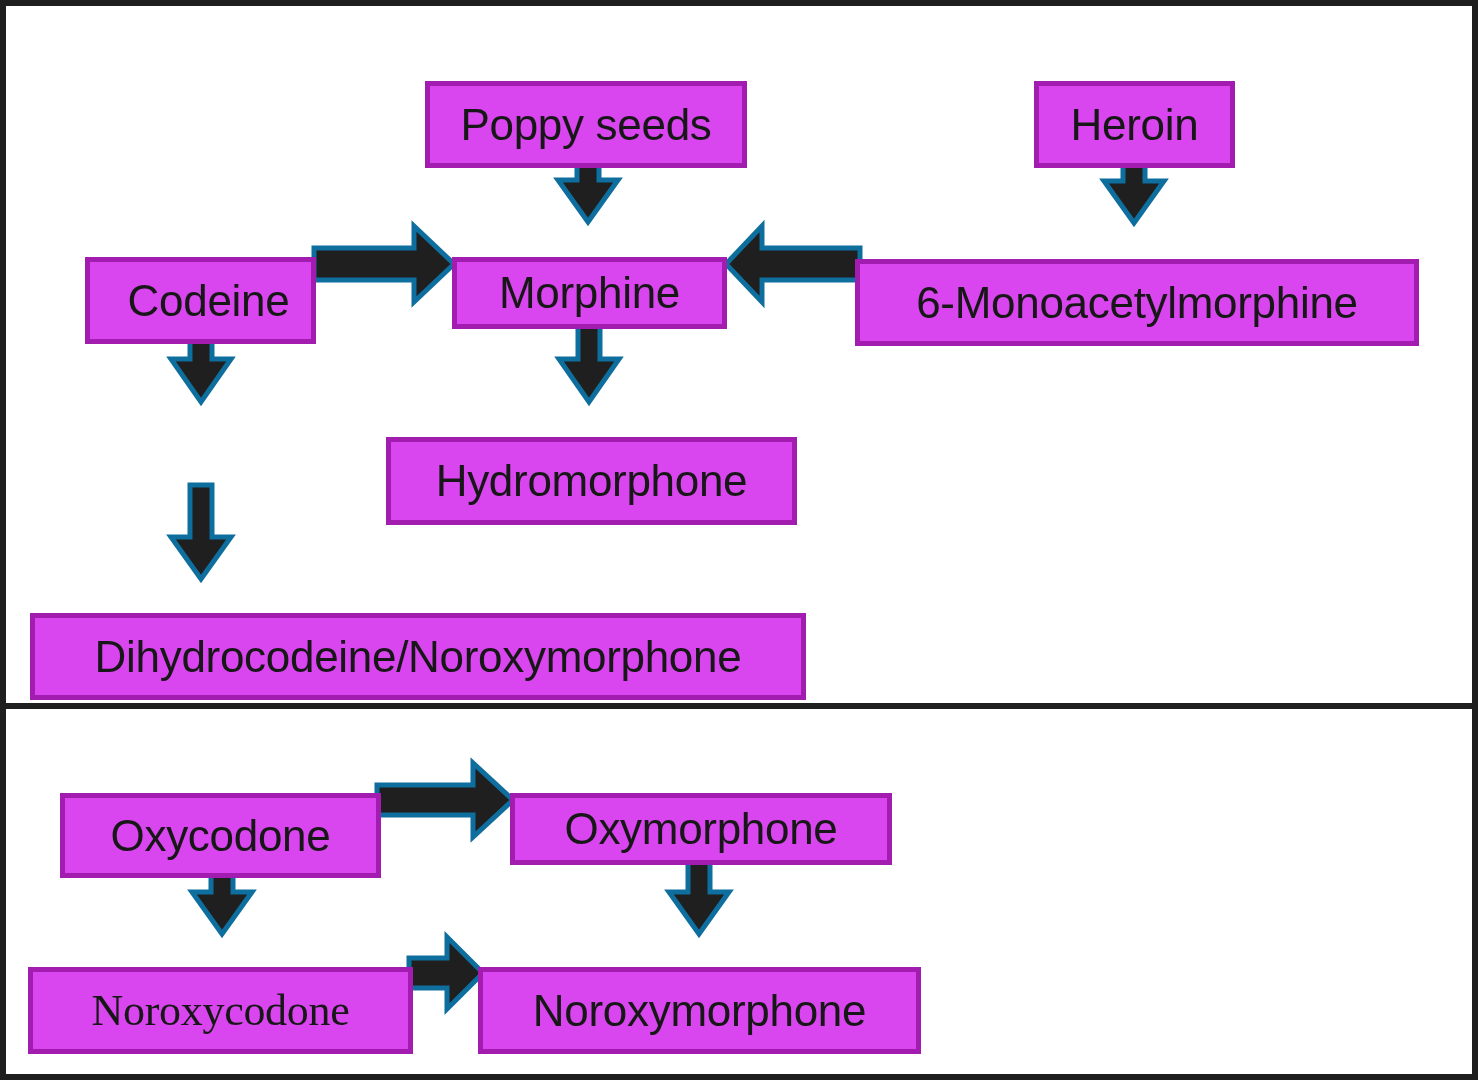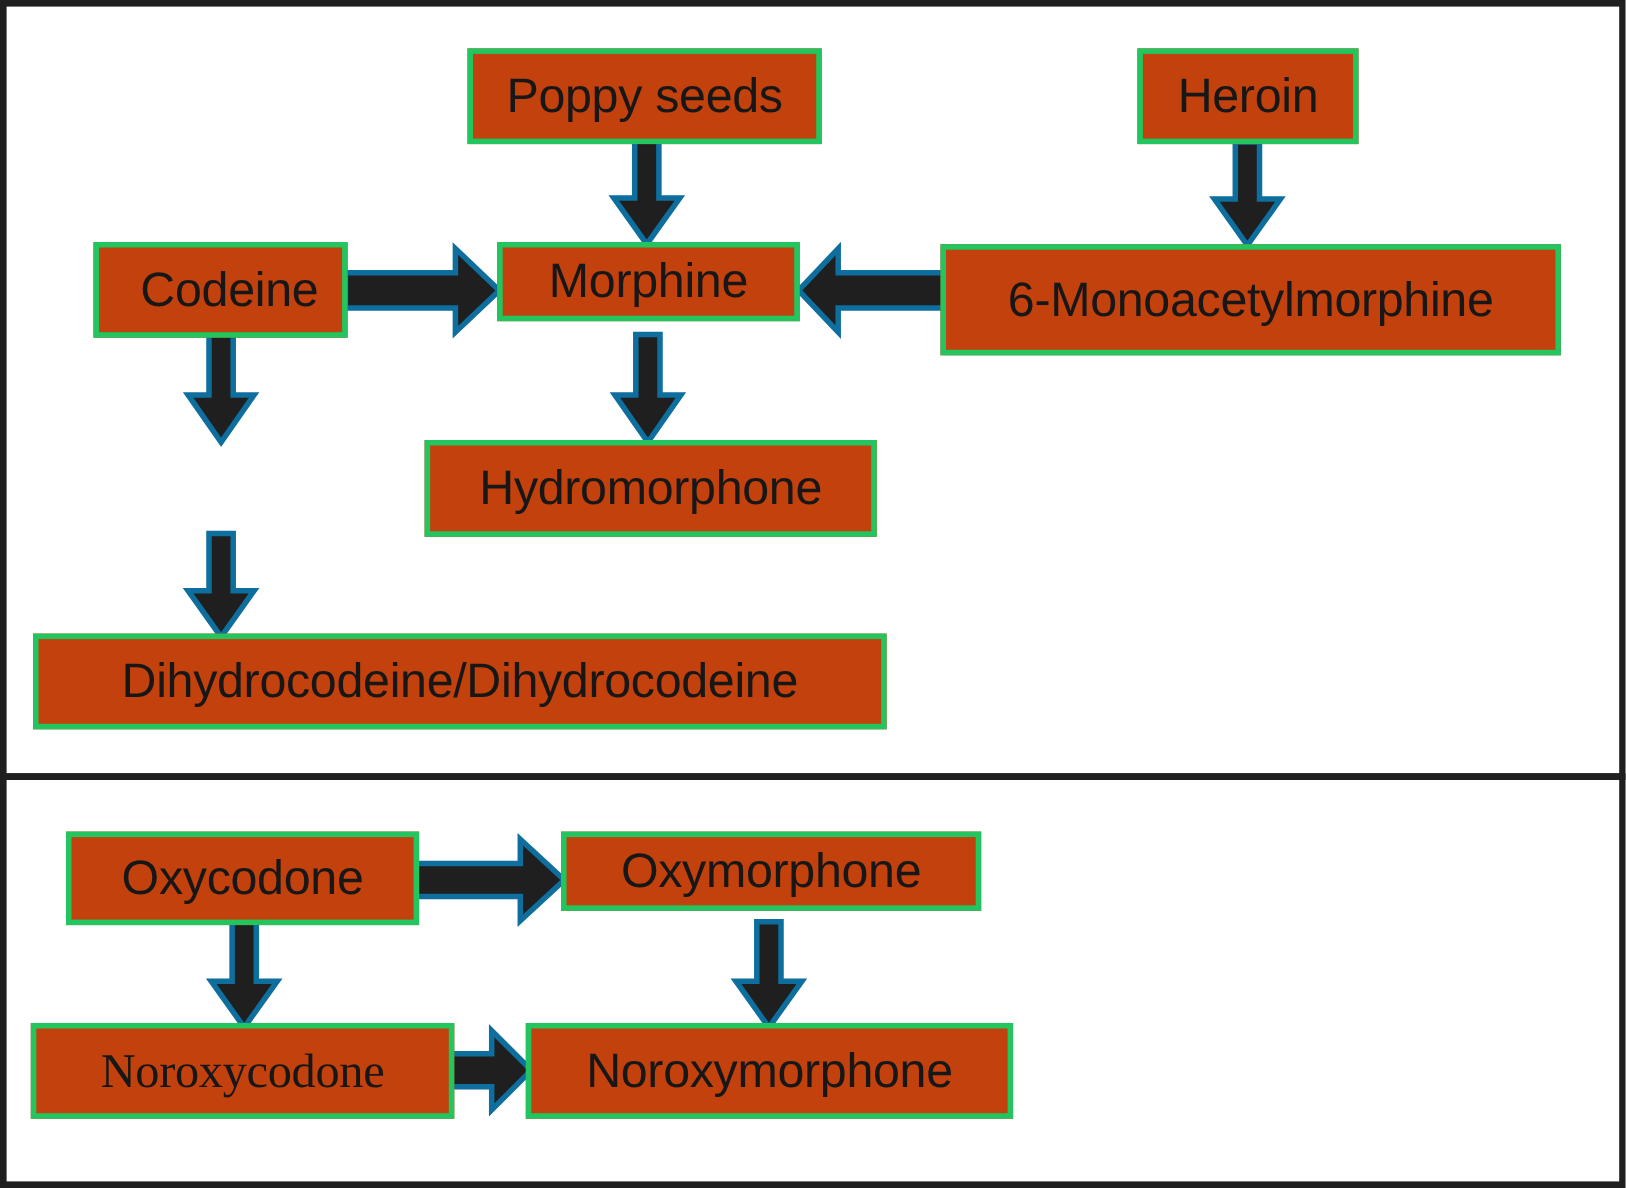--- a/index.html
+++ b/index.html
@@ -25,31 +25,32 @@
     background: transparent;
     pointer-events: none;
   }
   #panel-top    { left: 0px;  top: 0px;   width: 1478px; height: 709px; }
   #panel-bottom { left: 0px;  top: 703px; width: 1478px; height: 377px; }
 
   
   .node {
     position: absolute;
     box-sizing: border-box;
-    border: 5px solid #22c55e;
-    background: #c2410c;
+    border: 5px solid #a21caf;
+    background: #d946ef;
     display: flex;
     align-items: center;
     justify-content: center;
     color: #171717;
     font-family: "Liberation Sans", sans-serif;
     font-weight: 400;
     letter-spacing: -0.3px;
     white-space: nowrap;
     z-index: 5;
+    margin-top: 37px;
   }
 
   
   .arrow { position: absolute; z-index: 3; }
   .arrow svg { display: block; overflow: visible; }
   .arrow .body { fill: #1f1f1f; stroke: #0e6e9e; stroke-width: 5; stroke-linejoin: miter; }
 </style>
 </head>
 <body>
 
@@ -122,26 +123,26 @@
   </div>
 
   <div class="node" style="left:425px; top:44px; width:322px; height:87px; font-size:44px;">Poppy seeds</div>
 
   <div class="node" style="left:1034px; top:44px; width:201px; height:87px; font-size:44px;">Heroin</div>
 
   <div class="node" style="left:85px; top:220px; width:231px; height:87px; font-size:44px;padding-left:16px;">Codeine</div>
 
   <div class="node" style="left:452px; top:220px; width:275px; height:72px; font-size:44px;">Morphine</div>
 
-  <div class="node" style="left:855px; top:222px; width:564px; height:101px; font-size:44px;">6-Monoacetylmorphine</div>
+  <div class="node" style="left:855px; top:222px; width:564px; height:87px; font-size:44px;">6-Monoacetylmorphine</div>
 
 
   <div class="node" style="left:386px; top:400px; width:411px; height:88px; font-size:44px;">Hydromorphone</div>
 
-  <div class="node" style="left:30px; top:576px; width:776px; height:87px; font-size:44px;">Dihydrocodeine/Dihydrocodeine</div>
+  <div class="node" style="left:30px; top:576px; width:776px; height:87px; font-size:44px;">Dihydrocodeine/Noroxymorphone</div>
 
   <div class="node" style="left:60px; top:756px; width:321px; height:85px; font-size:44px;">Oxycodone</div>
 
   <div class="node" style="left:510px; top:756px; width:382px; height:72px; font-size:44px;">Oxymorphone</div>
 
   <div class="node" style="left:28px; top:930px; width:385px; height:87px; font-size:44px;font-family:Liberation Serif, serif;">Noroxycodone</div>
 
   <div class="node" style="left:478px; top:930px; width:443px; height:87px; font-size:44px;">Noroxymorphone</div>
 
   <div class="frame" id="panel-top"></div>

